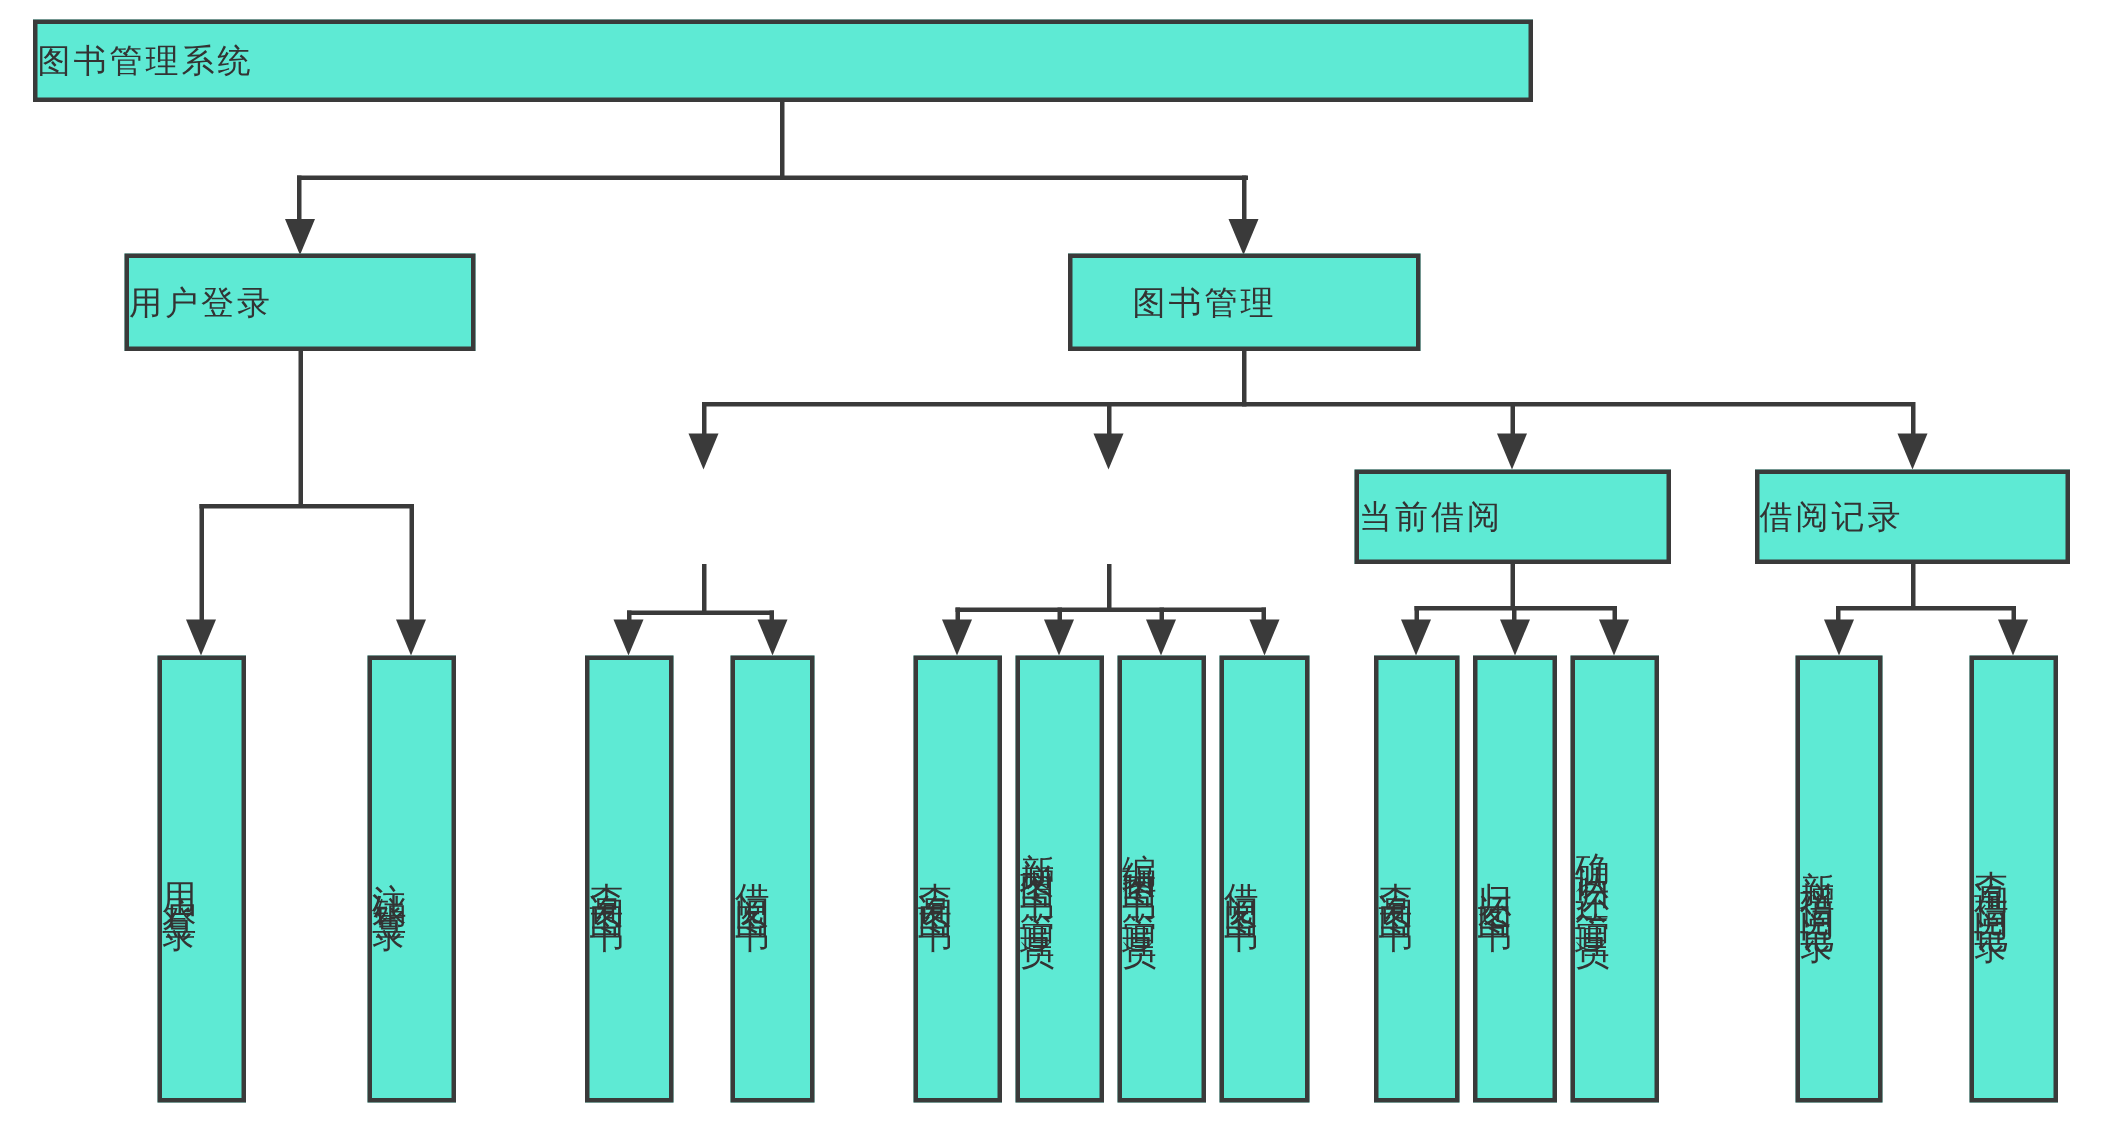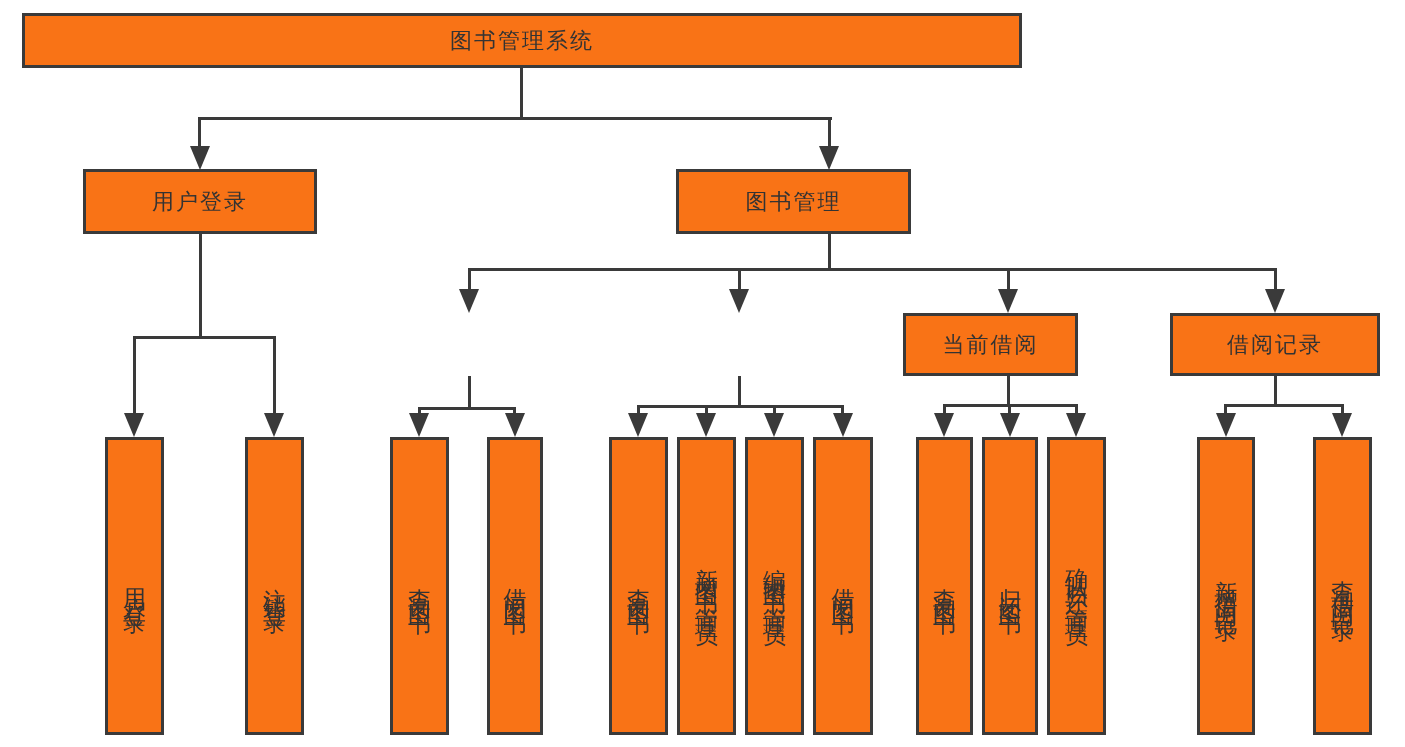--- a/index.html
+++ b/index.html
@@ -6,21 +6,21 @@
     --line:#3a3a3a;
     --text:#333333;
     --watermark:rgba(153,153,153,0.88);
     --background:#ffffff;
   }
   html,body{margin:0;padding:0;background:var(--background);}
   body{font-family:"Liberation Sans","DejaVu Sans",sans-serif;color:var(--text);}
   .canvas{position:relative;width:1405px;height:747px;background:var(--background);overflow:hidden;}
 
   .box{position:absolute;box-sizing:border-box;border:3px solid var(--line);
-       background:#f97316;display:flex;align-items:center;justify-content:center;}
+       background:#5eead4;display:flex;align-items:center;justify-content:flex-start;}
   .box-h{font-size:22px;letter-spacing:2px;}
   .box-v{font-size:23px;}
   .box-v .vlabel{writing-mode:vertical-rl;letter-spacing:8px;line-height:1;display:block;}
 
   .vline{position:absolute;width:3px;background:var(--line);}
   .hline{position:absolute;height:3px;background:var(--line);}
   .arrow{position:absolute;width:0;height:0;
          border-left:10px solid transparent;border-right:10px solid transparent;
          border-top:24px solid var(--line);}
 
@@ -39,21 +39,21 @@
   <div class="vline" style="left:520px;top:68px;height:50px;"></div>
   <div class="hline" style="left:198px;top:117px;width:634px;"></div>
   <div class="vline" style="left:198px;top:117px;height:34px;"></div>
   <div class="vline" style="left:828px;top:117px;height:34px;"></div>
   <div class="arrow" style="left:190px;top:146px;"></div>
   <div class="arrow" style="left:819px;top:146px;"></div>
 
   <div class="box box-h" style="left:83px;top:169px;width:234px;height:65px;">
     <span>用户登录</span>
   </div>
-  <div class="box box-h" style="left:676px;top:169px;width:235px;height:65px;">
+  <div class="box box-h" style="left:712px;top:169px;width:235px;height:65px;padding-left:40px;">
     <span>图书管理</span>
   </div>
 
   <div class="vline" style="left:199px;top:233px;height:104px;"></div>
   <div class="hline" style="left:133px;top:336px;width:143px;"></div>
   <div class="vline" style="left:133px;top:336px;height:80px;"></div>
   <div class="vline" style="left:273px;top:336px;height:80px;"></div>
   <div class="arrow" style="left:124px;top:413px;"></div>
   <div class="arrow" style="left:264px;top:413px;"></div>
 
@@ -61,21 +61,21 @@
   <div class="hline" style="left:468px;top:268px;width:808px;"></div>
   <div class="vline" style="left:468px;top:268px;height:24px;"></div>
   <div class="vline" style="left:738px;top:268px;height:24px;"></div>
   <div class="vline" style="left:1007px;top:268px;height:24px;"></div>
   <div class="vline" style="left:1274px;top:268px;height:24px;"></div>
   <div class="arrow" style="left:459px;top:289px;"></div>
   <div class="arrow" style="left:729px;top:289px;"></div>
   <div class="arrow" style="left:998px;top:289px;"></div>
   <div class="arrow" style="left:1265px;top:289px;"></div>
 
-  <div class="box box-h" style="left:903px;top:313px;width:175px;height:63px;">
+  <div class="box box-h" style="left:903px;top:313px;width:211px;height:63px;">
     <span>当前借阅</span>
   </div>
   <div class="box box-h" style="left:1170px;top:313px;width:210px;height:63px;">
     <span>借阅记录</span>
   </div>
 
   <div class="vline" style="left:468px;top:376px;height:33px;"></div>
   <div class="hline" style="left:418px;top:407px;width:98px;"></div>
   <div class="vline" style="left:418px;top:407px;height:12px;"></div>
   <div class="vline" style="left:513px;top:407px;height:12px;"></div>

